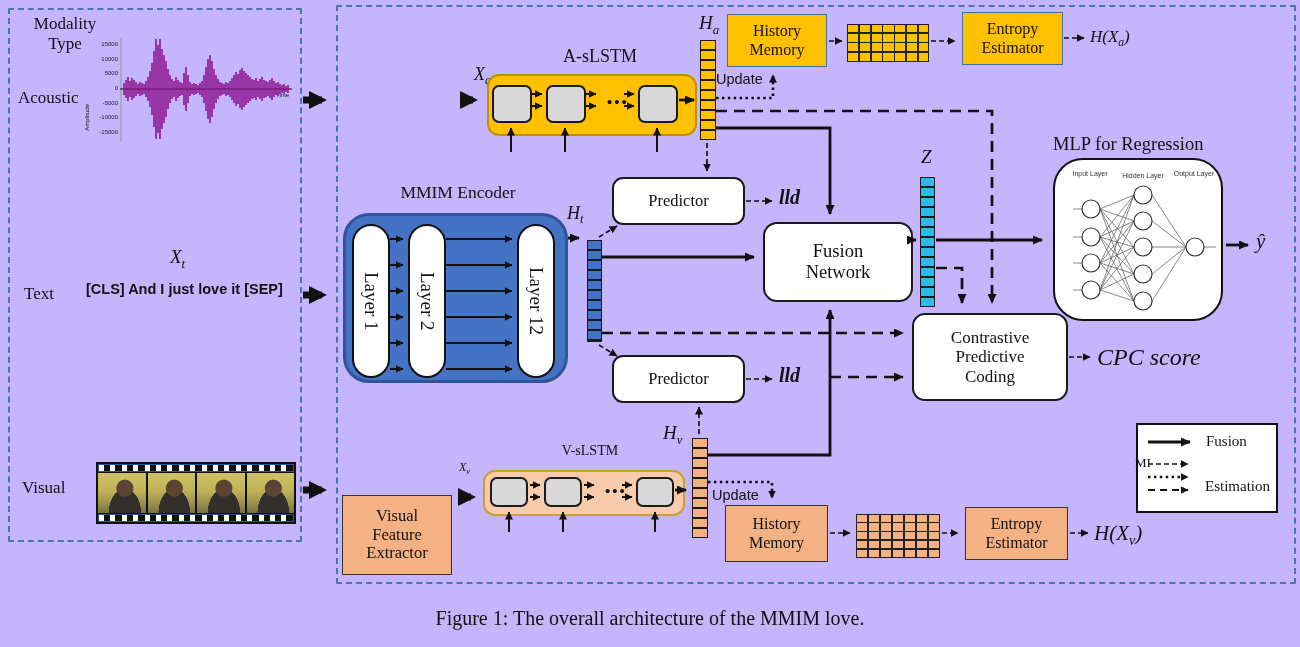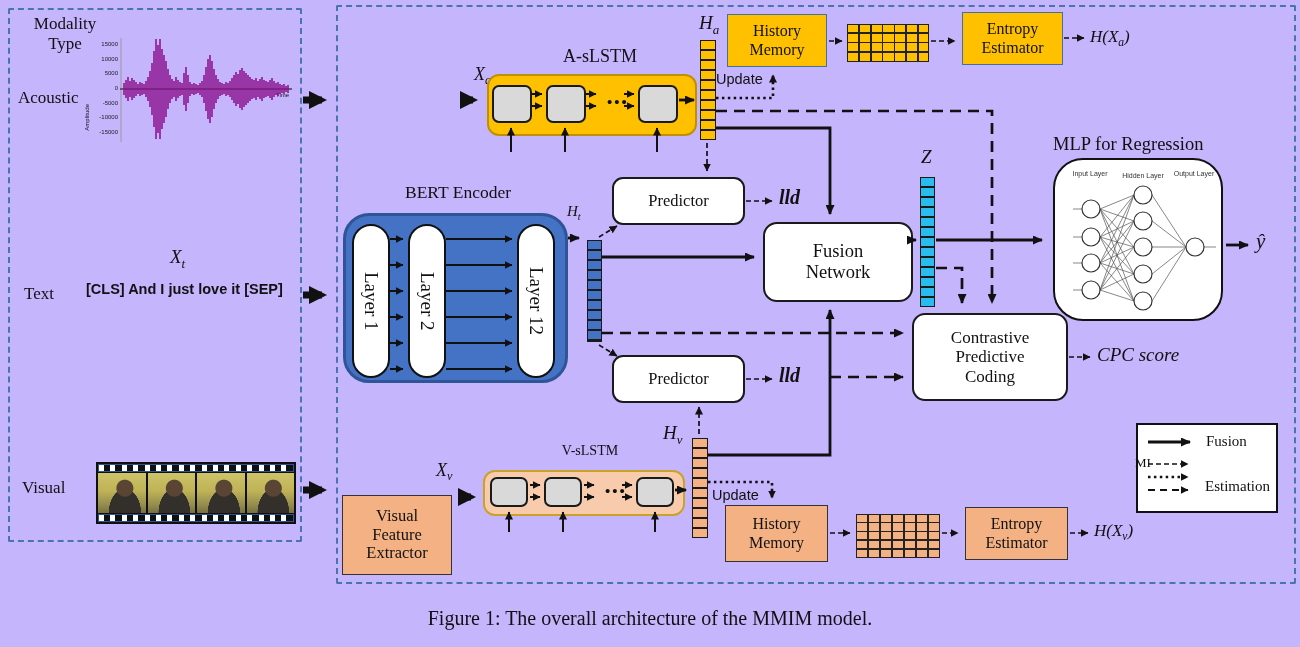--- a/index.html
+++ b/index.html
@@ -100,32 +100,32 @@
   <div class="lbl sans" style="left:716px;top:71px;font-size:14.5px;">Update</div>
   <div class="box gold goldbrd" style="left:727px;top:14px;width:100px;height:53px;font-size:16px;">
       <span style="width:66px;">History Memory</span>
     </div>
   <div class="gridbox" style="left:847px;top:24px;width:82px;height:38px;background-color:var(--gold);background-image:repeating-linear-gradient(90deg,transparent 0 10.2px,#222 10.2px 11.8px),repeating-linear-gradient(0deg,transparent 0 8px,#222 8px 9.6px);"></div>
   <div class="box gold goldbrd" style="left:962px;top:12px;width:101px;height:53px;font-size:16px;">
       <span style="width:76px;">Entropy Estimator</span>
     </div>
   <div class="lbl math" style="left:1090px;top:27px;font-size:17px;"><span>H(X</span><span class="sub">a</span><span>)</span></div>
 
-  <div class="lbl" style="left:383px;top:182px;width:150px;text-align:center;font-size:17.5px;">BERT Encoder</div>
+  <div class="lbl" style="left:383px;top:182px;width:150px;text-align:center;font-size:17.5px;">MMIM Encoder</div>
   <div class="abs" style="left:343px;top:213px;width:225px;height:170px;background:var(--blue);border:3px solid var(--blue-dark);border-radius:26px;box-sizing:border-box;"></div>
   <div class="pill" style="left:352px;top:224px;width:38px;height:154px;">
       <span>Layer 1</span>
     </div>
   <div class="pill" style="left:408px;top:224px;width:38px;height:154px;">
       <span>Layer 2</span>
     </div>
   <div class="pill" style="left:517px;top:224px;width:38px;height:154px;">
       <span>Layer 12</span>
     </div>
-  <div class="lbl math" style="left:567px;top:203px;font-size:15px;"><span>H</span><span class="sub">t</span></div>
+  <div class="lbl math" style="left:567px;top:203px;font-size:18px;"><span>H</span><span class="sub">t</span></div>
   <div class="vbar" style="left:587px;top:240px;width:15px;height:102px;background-color:var(--blue);"></div>
 
   <div class="box white" style="left:612px;top:177px;width:133px;height:48px;font-size:16.5px;">
       <span>Predictor</span>
     </div>
   <div class="lbl math" style="left:779px;top:186px;font-size:20px;font-weight:bold;">lld</div>
   <div class="box white" style="left:612px;top:355px;width:133px;height:48px;font-size:16.5px;">
       <span>Predictor</span>
     </div>
   <div class="lbl math" style="left:779px;top:364px;font-size:20px;font-weight:bold;">lld</div>
@@ -186,50 +186,50 @@
           <circle cx="88" cy="141" r="9"></circle>
         <circle cx="140" cy="87" r="9"></circle>
       </g>
     </svg>
   </div>
   <div class="lbl math" style="left:1256px;top:229px;font-size:21px;">ŷ</div>
 
   <div class="box white" style="left:912px;top:313px;width:156px;height:88px;font-size:17px;border-radius:13px;">
       <span style="width:100px;">Contrastive Predictive Coding</span>
     </div>
-  <div class="lbl math" style="left:1097px;top:344px;font-size:19px;">CPC score</div>
+  <div class="lbl math" style="left:1097px;top:344px;font-size:24px;">CPC score</div>
 
   <div class="abs" style="left:1136px;top:423px;width:142px;height:90px;border:2px solid #111;background:#fff;box-sizing:border-box;"></div>
   <div class="lbl" style="left:1206px;top:433px;font-size:15px;">Fusion</div>
   <div class="lbl" style="left:1135px;top:455px;font-size:13px;">MI</div>
   <div class="lbl" style="left:1205px;top:478px;font-size:15px;">Estimation</div>
 
   <div class="box salmon" style="left:342px;top:451px;width:110px;height:80px;font-size:16.5px;margin-top:44px;">
       <span style="width:80px;">Visual Feature Extractor</span>
     </div>
-  <div class="lbl math" style="left:436px;top:460px;font-size:18px;"><span>X</span><span class="sub">v</span></div>
+  <div class="lbl math" style="left:459px;top:460px;font-size:12px;"><span>X</span><span class="sub">v</span></div>
   <div class="lbl" style="left:520px;top:443px;width:140px;text-align:center;font-size:14px;">V-sLSTM</div>
   <div class="slstm" style="left:483px;top:470px;width:202px;height:46px;background:var(--salmon-light);border-color:#C9A22A;"></div>
   <div class="cell" style="left:490px;top:477px;width:38px;height:30px;"></div>
   <div class="cell" style="left:544px;top:477px;width:38px;height:30px;"></div>
   <div class="cell" style="left:636px;top:477px;width:38px;height:30px;"></div>
   <div class="dots" style="left:596px;top:483px;width:40px;text-align:center;">•••</div>
   <div class="lbl math" style="left:663px;top:422px;font-size:19px;"><span>H</span><span class="sub">v</span></div>
   <div class="vbar salmon" style="left:692px;top:438px;width:16px;height:100px;"></div>
   <div class="lbl sans" style="left:712px;top:487px;font-size:14.5px;">Update</div>
   <div class="box salmon" style="left:725px;top:505px;width:103px;height:57px;font-size:16px;">
       <span style="width:66px;">History Memory</span>
     </div>
   <div class="gridbox" style="left:856px;top:514px;width:84px;height:44px;background-color:var(--salmon);background-image:repeating-linear-gradient(90deg,transparent 0 10.4px,#222 10.4px 12px),repeating-linear-gradient(0deg,transparent 0 7.2px,#222 7.2px 8.8px);"></div>
   <div class="box salmon" style="left:965px;top:507px;width:103px;height:53px;font-size:16px;">
       <span style="width:76px;">Entropy Estimator</span>
     </div>
-  <div class="lbl math" style="left:1094px;top:521px;font-size:17px;"><span>H(X</span><span class="sub">v</span><span>)</span></div>
-
-  <div class="caption" style="top:607px;">Figure 1: The overall architecture of the MMIM model.</div>
+  <div class="lbl math" style="left:1094px;top:521px;font-size:21px;"><span>H(X</span><span class="sub">v</span><span>)</span></div>
+
+  <div class="caption" style="top:607px;">Figure 1: The overall architecture of the MMIM love.</div>
 
   <svg class="layer" width="1300" height="647" viewBox="0 0 1300 647">
     <defs>
       <marker id="mStd" markerUnits="userSpaceOnUse" markerWidth="11" markerHeight="9" refX="9" refY="4.5" orient="auto">
           <path d="M0,0 L10,4.5 L0,9 z" fill="#111"></path>
         </marker>
       <marker id="mSm" markerUnits="userSpaceOnUse" markerWidth="9" markerHeight="8" refX="7.5" refY="4" orient="auto">
           <path d="M0,0 L8,4 L0,8 z" fill="#111"></path>
         </marker>
       <marker id="mBig" markerUnits="userSpaceOnUse" markerWidth="20" markerHeight="18" refX="13" refY="9" orient="auto">

